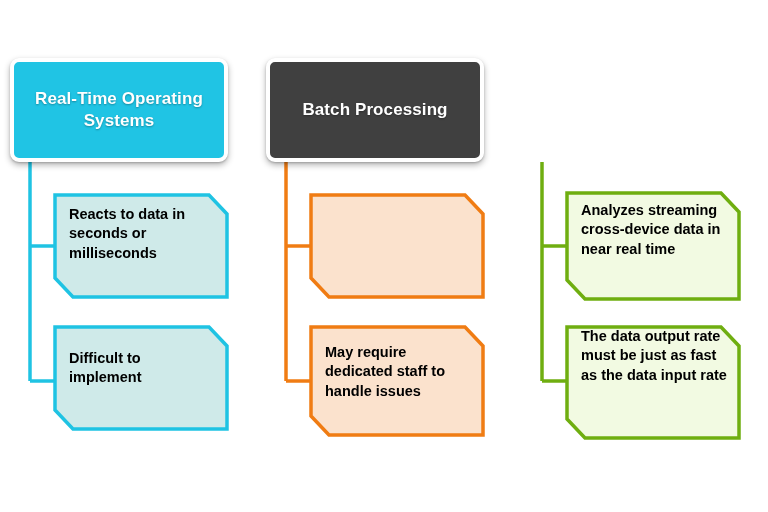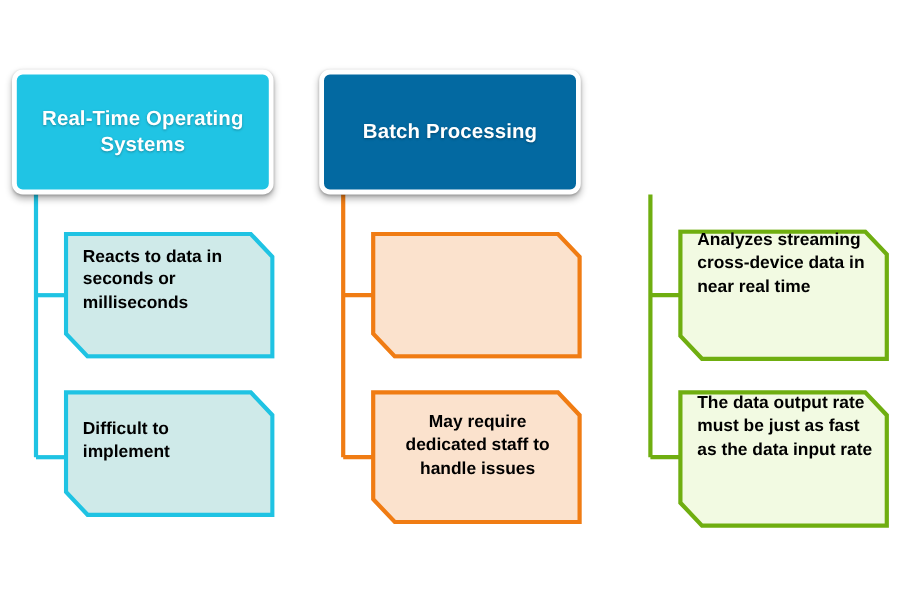--- a/index.html
+++ b/index.html
@@ -126,51 +126,51 @@
     </div>
   </div>
 
   <div class="column" id="col-1">
     <svg class="connector-svg" viewBox="0 0 256 512">
       <path d="M30,162 L30,381" stroke="#F07C13" stroke-width="3.5" fill="none"></path>
       <path d="M30,246 L54,246" stroke="#F07C13" stroke-width="3.5" fill="none"></path>
       <path d="M30,381 L54,381" stroke="#F07C13" stroke-width="3.5" fill="none"></path>
     </svg>
 
-    <div class="header-box" style="background:#0369a1;">
+    <div class="header-box" style="background:#404040;">
       <div class="header-label">Batch Processing</div>
     </div>
 
     <div class="child-box b0">
       <svg class="child-svg" viewBox="0 0 176 106" preserveAspectRatio="none">
         <polygon points="2,2 156,2 174,21 174,104 20,104 2,85" fill="#FBE2CD" stroke="#F07C13" stroke-width="3.5" stroke-linejoin="miter"></polygon>
       </svg>
     </div>
 
     <div class="child-box b1">
       <svg class="child-svg" viewBox="0 0 176 112" preserveAspectRatio="none">
         <polygon points="2,2 156,2 174,21 174,110 20,110 2,91" fill="#FBE2CD" stroke="#F07C13" stroke-width="3.5" stroke-linejoin="miter"></polygon>
       </svg>
-      <div class="child-text" style="padding-top:18px;text-align:center;">May require dedicated staff to handle issues</div>
+      <div class="child-text" style="padding-top:18px;">May require dedicated staff to handle issues</div>
     </div>
   </div>
 
   <div class="column" id="col-2">
     <svg class="connector-svg" viewBox="0 0 256 512">
       <path d="M30,162 L30,381" stroke="#6FAE10" stroke-width="3.5" fill="none"></path>
       <path d="M30,246 L54,246" stroke="#6FAE10" stroke-width="3.5" fill="none"></path>
       <path d="M30,381 L54,381" stroke="#6FAE10" stroke-width="3.5" fill="none"></path>
     </svg>
 
 
     <div class="child-box b0">
       <svg class="child-svg" viewBox="0 0 176 110" preserveAspectRatio="none">
         <polygon points="2,2 156,2 174,21 174,108 20,108 2,89" fill="#F2FAE2" stroke="#6FAE10" stroke-width="3.5" stroke-linejoin="miter"></polygon>
       </svg>
-      <div class="child-text" style="padding-top:0;">Analyzes streaming cross-device data in near real time</div>
+      <div class="child-text" style="padding-top:10px;">Analyzes streaming cross-device data in near real time</div>
     </div>
 
     <div class="child-box b1">
       <svg class="child-svg" viewBox="0 0 176 115" preserveAspectRatio="none">
         <polygon points="2,2 156,2 174,21 174,113 20,113 2,94" fill="#F2FAE2" stroke="#6FAE10" stroke-width="3.5" stroke-linejoin="miter"></polygon>
       </svg>
       <div class="child-text" style="padding-top:2px;">The data output rate must be just as fast as the data input rate</div>
     </div>
   </div>
 

